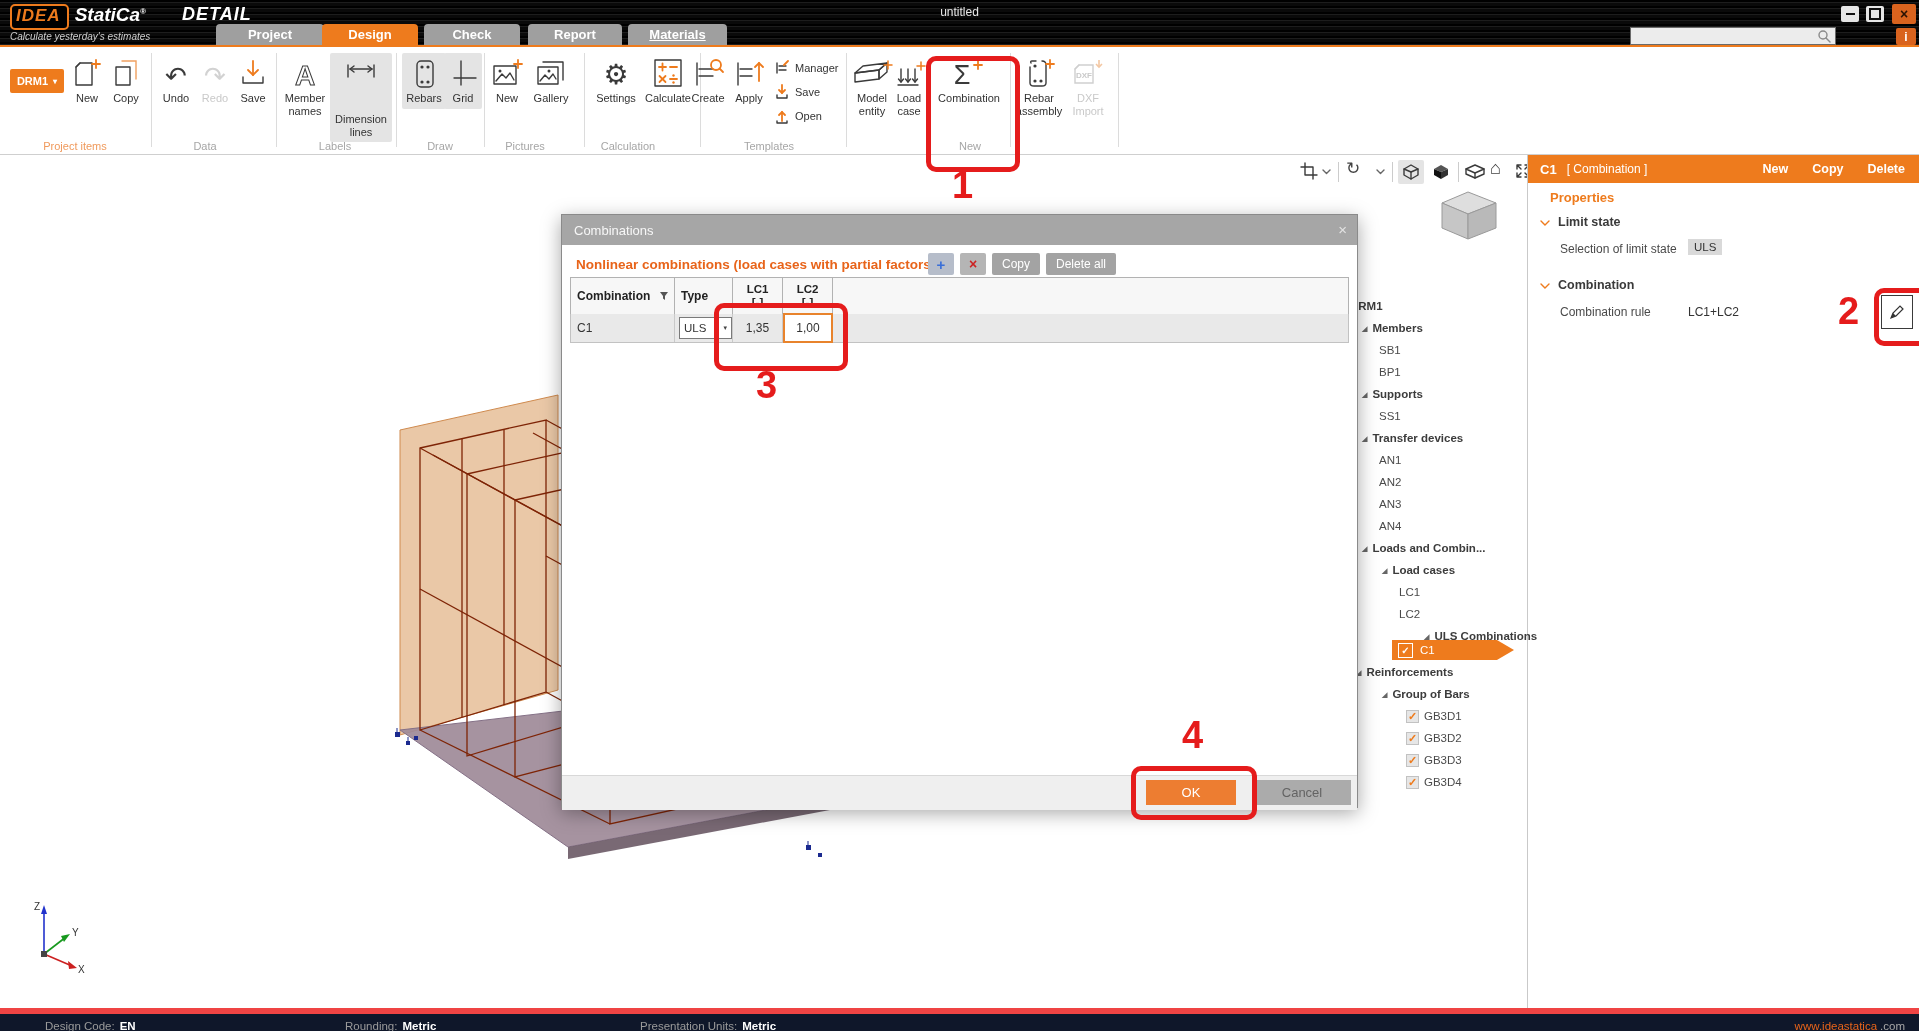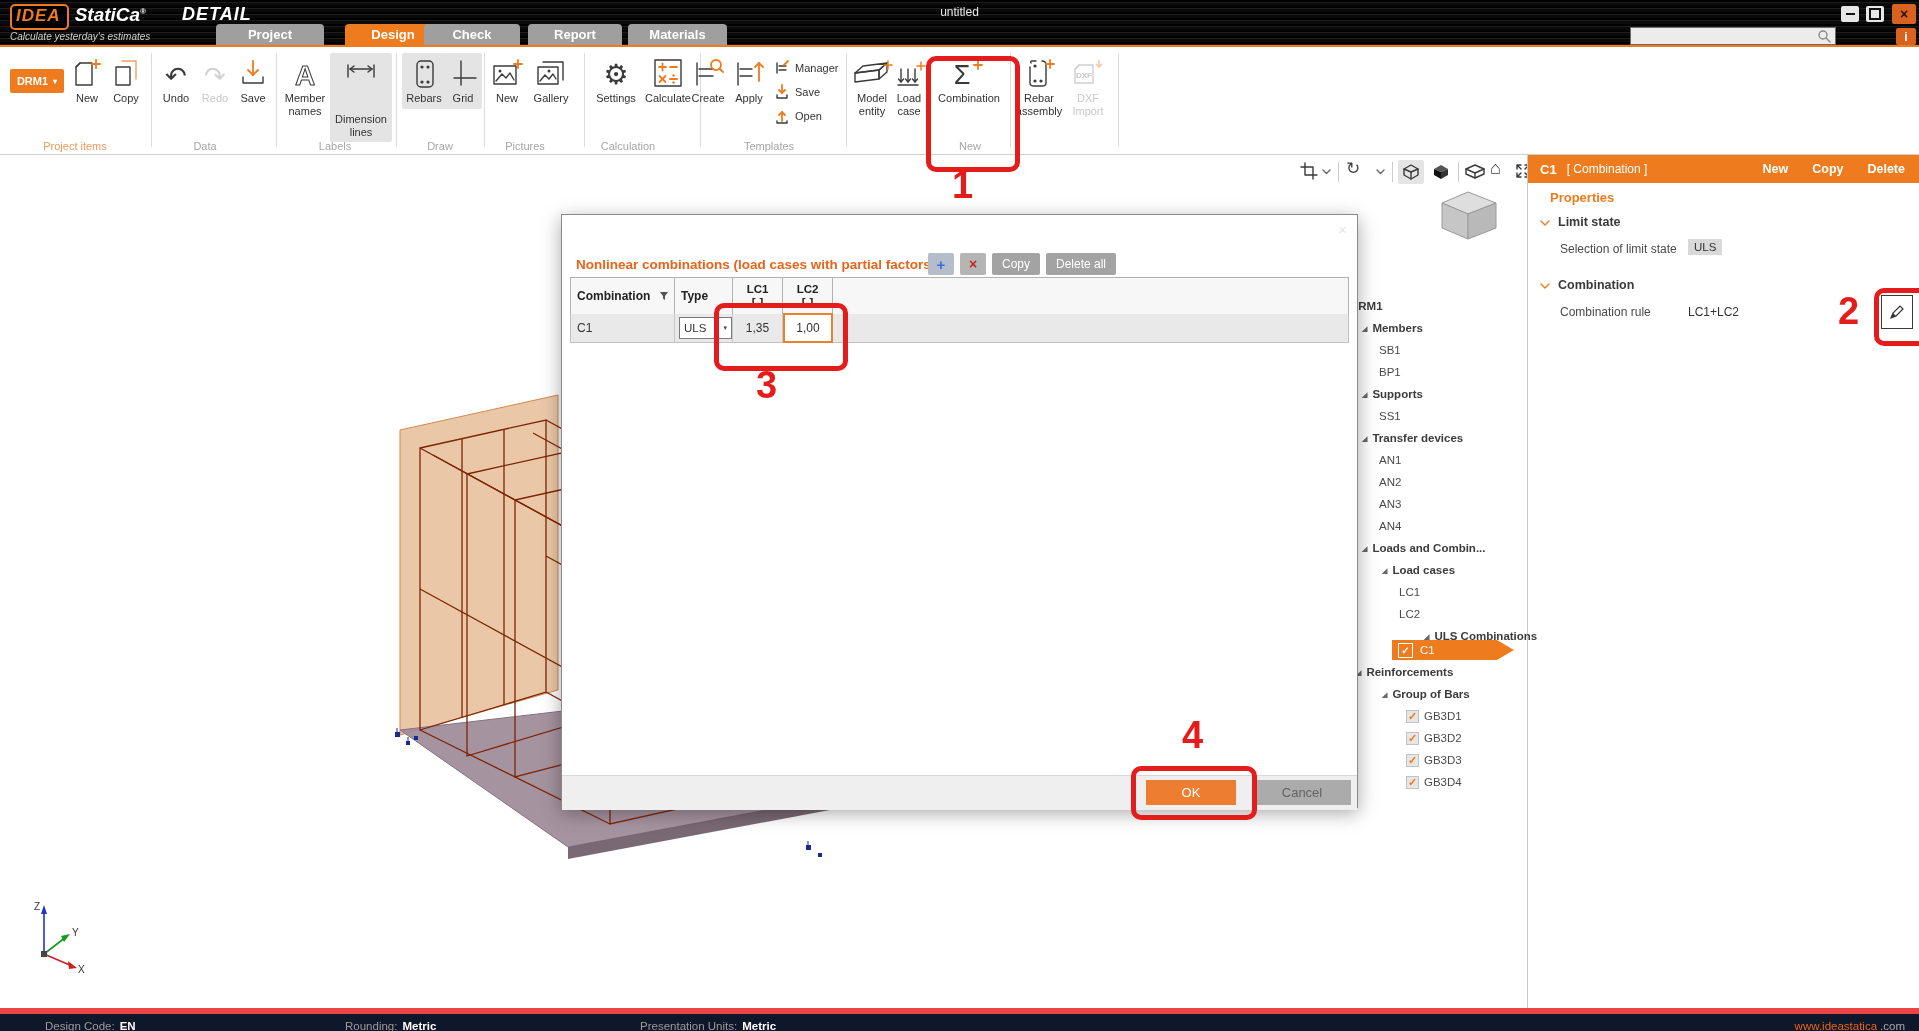--- a/index.html
+++ b/index.html
@@ -129,30 +129,30 @@
     <div class="abs winbtn" style="left:1866px;">
         <span class="max-box"></span>
       </div>
     <div class="abs closebtn">
         <span>×</span>
       </div>
 
     <div class="abs tab" style="left:216px;width:108px;">
         <span>Project</span>
       </div>
-    <div class="abs tab active" style="left:322px;width:96px;margin-left:23px;">
+    <div class="abs tab active" style="left:322px;width:96px;">
         <span>Design</span>
       </div>
     <div class="abs tab" style="left:424px;width:96px;">
         <span>Check</span>
       </div>
     <div class="abs tab" style="left:528px;width:94px;">
         <span>Report</span>
       </div>
-    <div class="abs tab" style="left:628px;width:99px;">
+    <div class="abs tab" style="left:628px;width:99px;text-decoration:underline;">
         <span>Materials</span>
       </div>
 
     <div class="abs searchbox">
       <svg width="14" height="14">
           <circle cx="6" cy="6" r="4" class="st" style="stroke:#8a8a8a"></circle>
           <line x1="9" y1="9" x2="13" y2="13" class="st" style="stroke:#8a8a8a"></line>
         </svg>
     </div>
     <div class="abs infobtn">
@@ -647,20 +647,23 @@
   <div class="plabel" style="left:1560px;top:305px;">Combination rule</div>
   <div class="pvalue" style="left:1688px;top:305px;">LC1+LC2</div>
   <div class="abs pencilbtn">
     <svg width="18" height="18">
         <path d="M3 15 L5 10 L12 3 L15 6 L8 13 Z" fill="#fff" stroke="#333" stroke-width="1.2"></path>
         <path d="M3 15 L5 10 L8 13 Z" fill="#333"></path>
       </svg>
   </div>
 
   <div class="abs dialog">
+    <div class="dlg-title">
+      <span>Combinations</span>
+    </div>
     <div class="dlg-close">×</div>
     <div class="dlg-head">Nonlinear combinations (load cases with partial factors)</div>
 
     <div class="dbtn" style="left:366px;width:26px;background:#b6bdca;">
         <span style="color:#3a6fd8;font-weight:bold;font-size:15px;">+</span>
       </div>
     <div class="dbtn" style="left:398px;width:26px;background:#b5b5b5;">
         <span style="color:#cc2222;font-weight:bold;font-size:14px;">×</span>
       </div>
     <div class="dbtn" style="left:430px;width:48px;background:#a3a3a3;">

